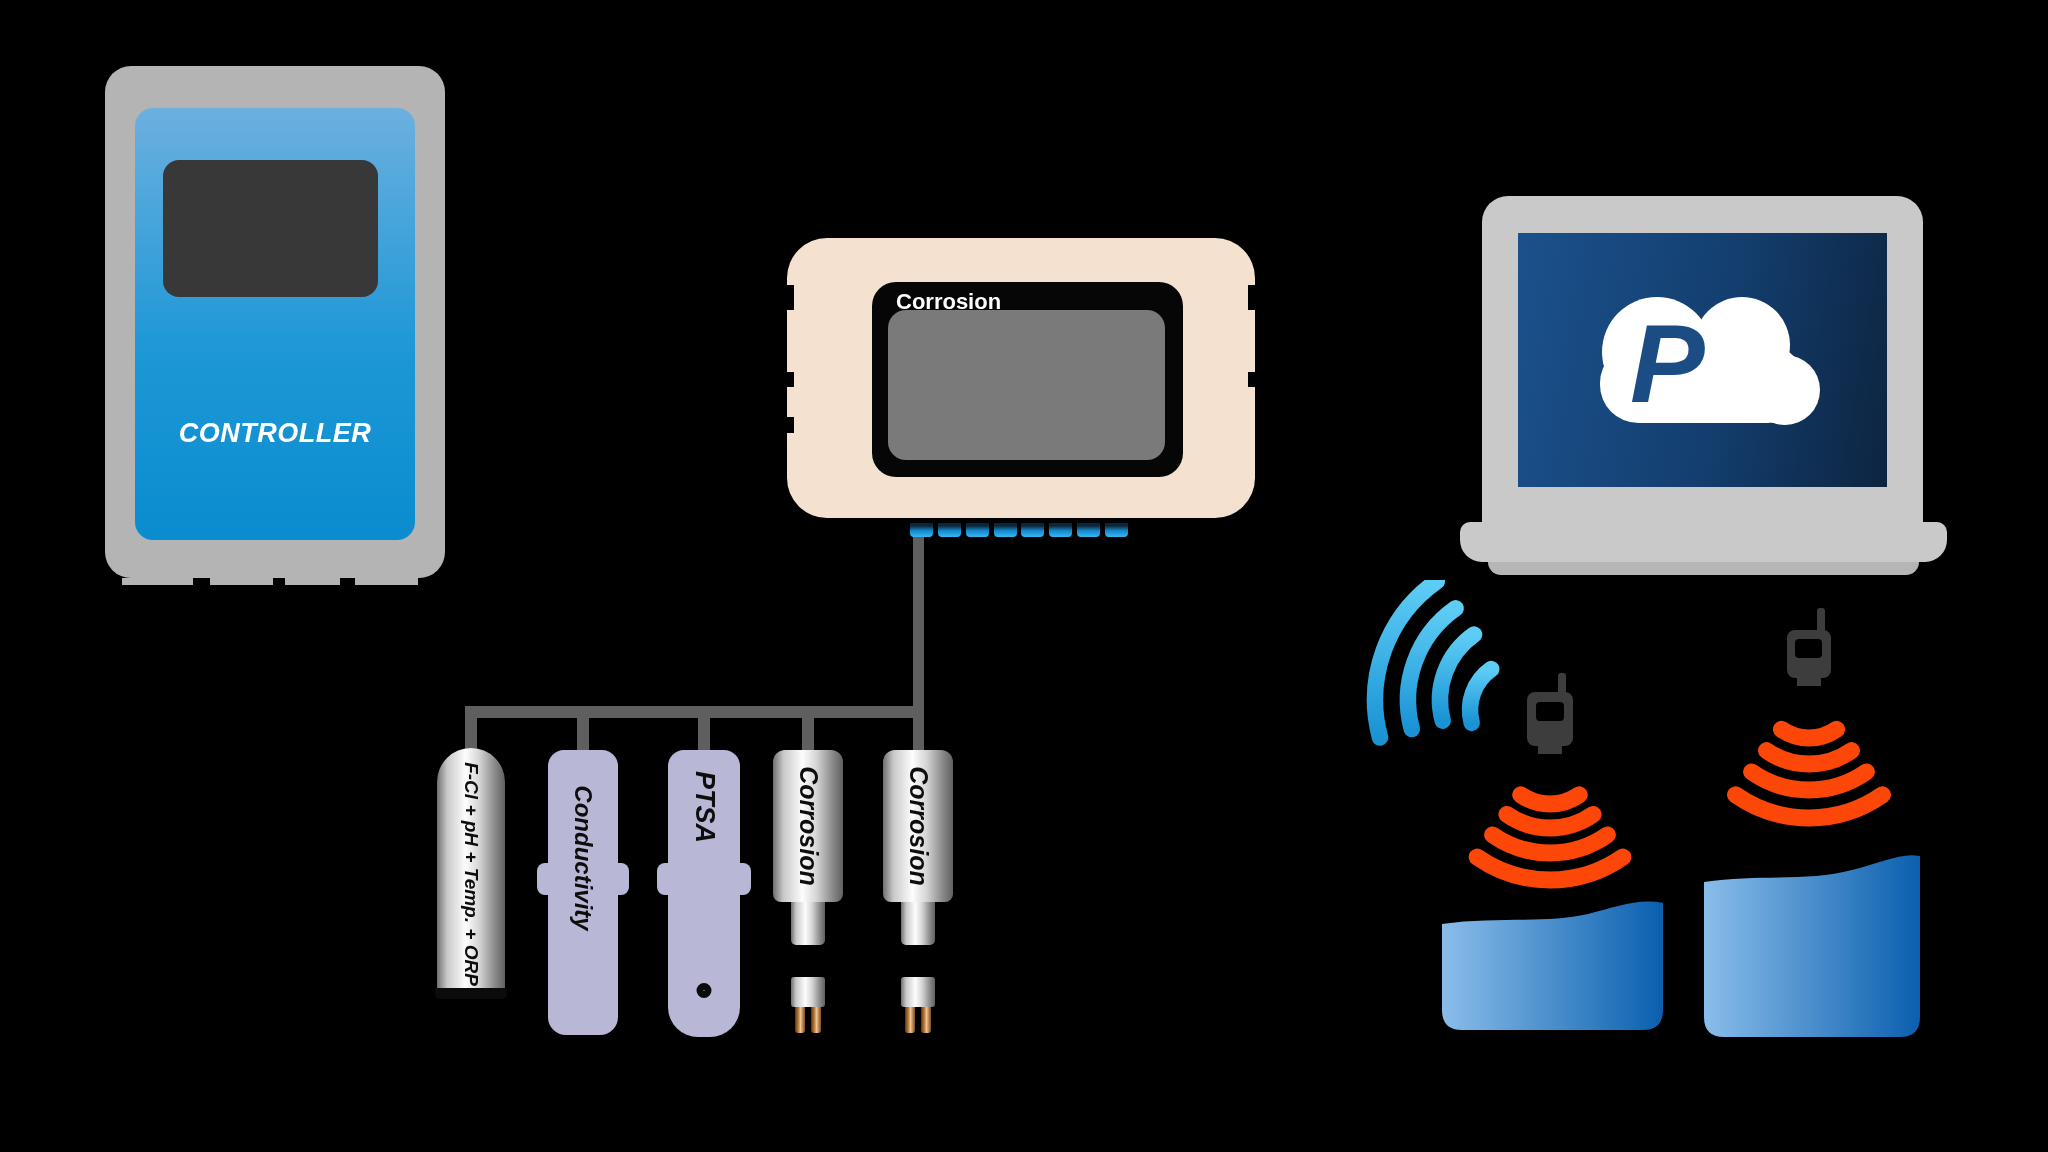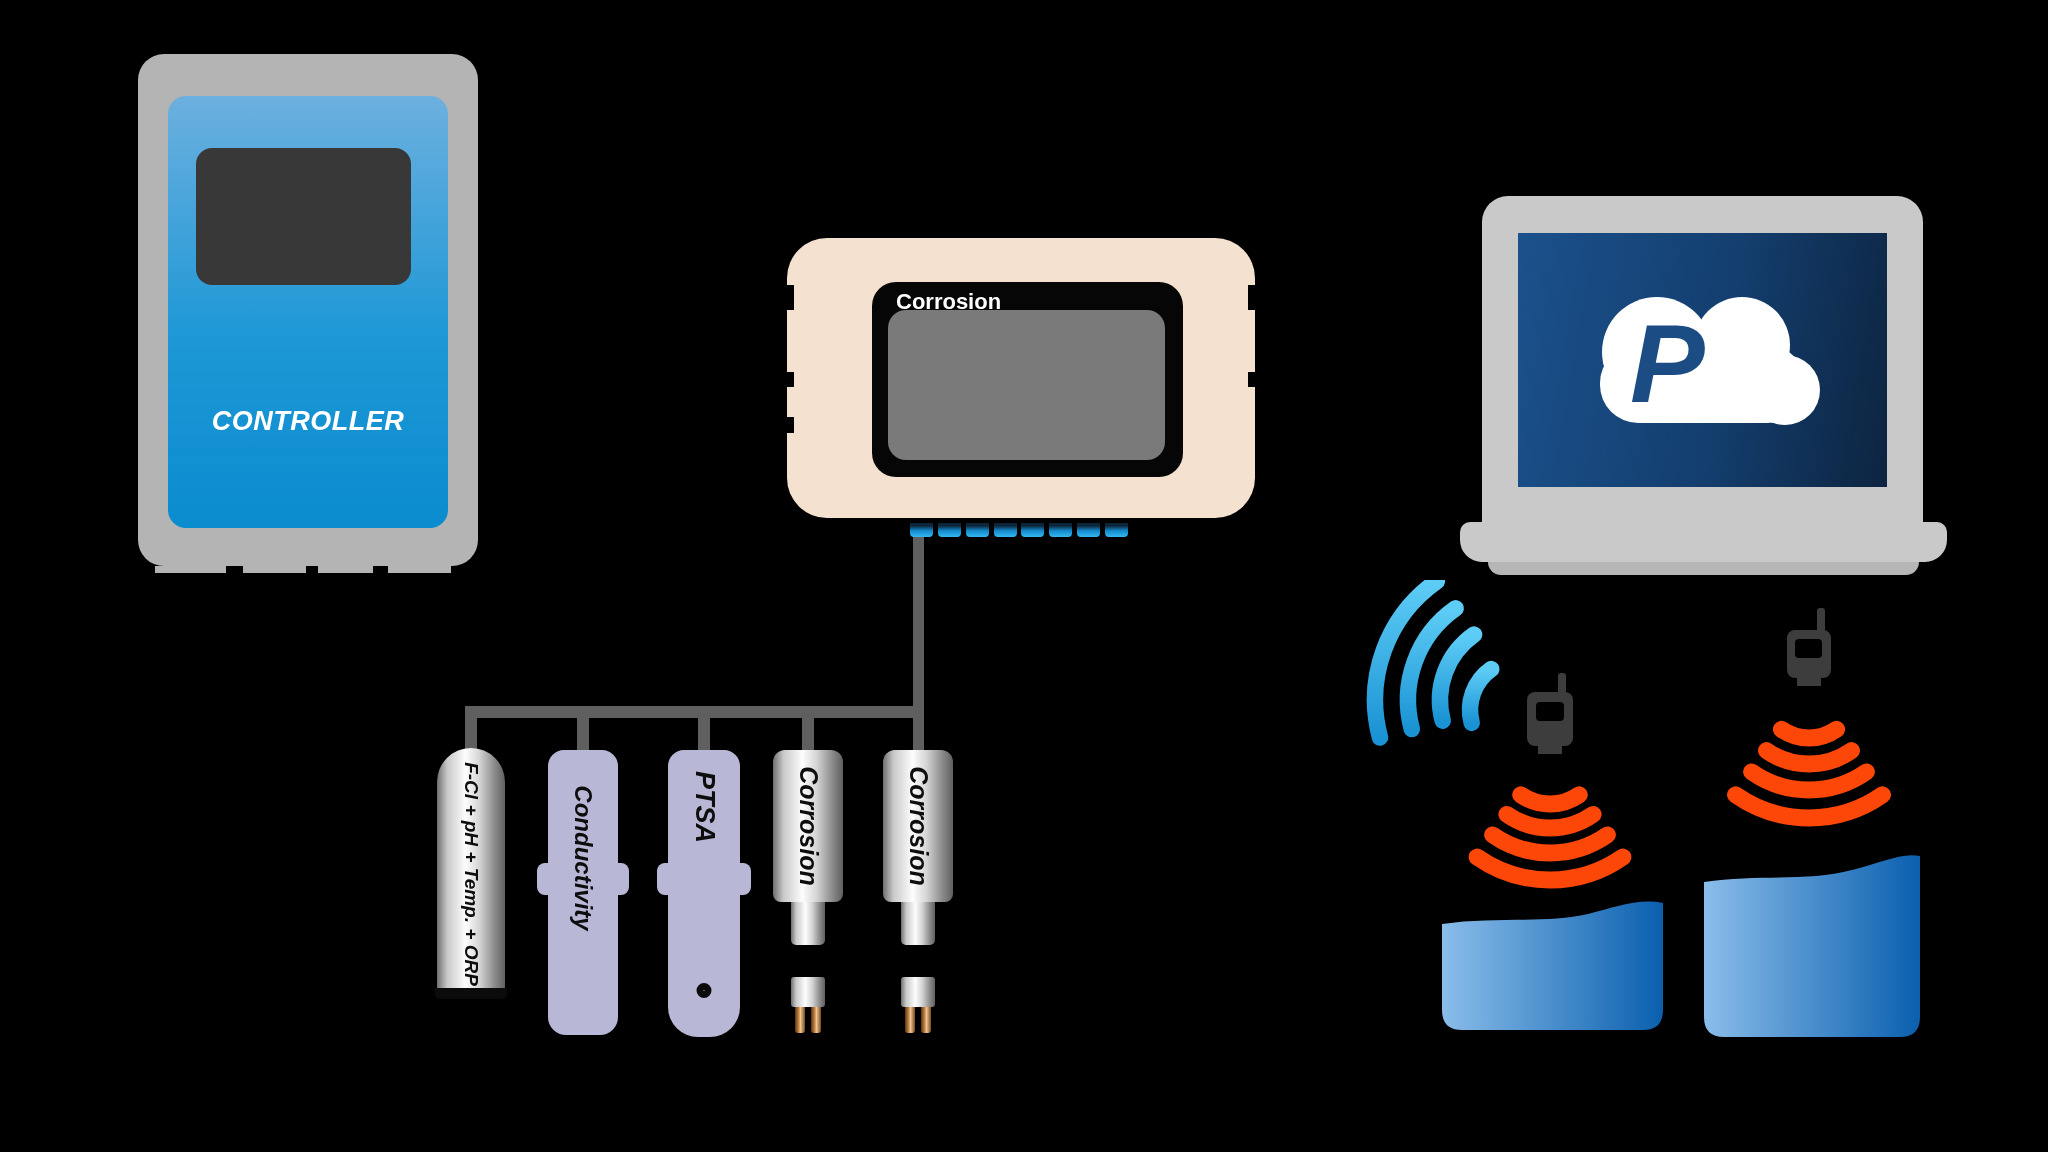--- a/index.html
+++ b/index.html
@@ -5,22 +5,22 @@
   * { margin:0; padding:0; box-sizing:border-box; }
   html,body { width:2048px; height:1152px; }
   body {
     position:relative; overflow:hidden;
     background:#000000;
     font-family:"Liberation Sans", sans-serif;
   }
   .abs { position:absolute; }
 
   
-  .controller-frame { left:105px; top:54px; width:340px; height:512px;
-    background:#b4b4b4; border-radius:26px;margin-left:33px; }
+  .controller-frame { left:105px; top:66px; width:340px; height:512px;
+    background:#b4b4b4; border-radius:26px; }
   .controller-foot { top:512px; height:7px; background:#b4b4b4; }
   .cf1 { left:17px;  width:71px; }
   .cf2 { left:105px; width:63px; }
   .cf3 { left:180px; width:55px; }
   .cf4 { left:250px; width:63px; }
   .controller-panel { left:30px; top:42px; width:280px; height:432px;
     border-radius:18px;
     background:linear-gradient(180deg,#6cb0df 0%, #1e98d6 55%, #0a8ccf 100%); }
   .controller-screen { left:28px; top:52px; width:215px; height:137px;
     background:#383838; border-radius:16px; }

